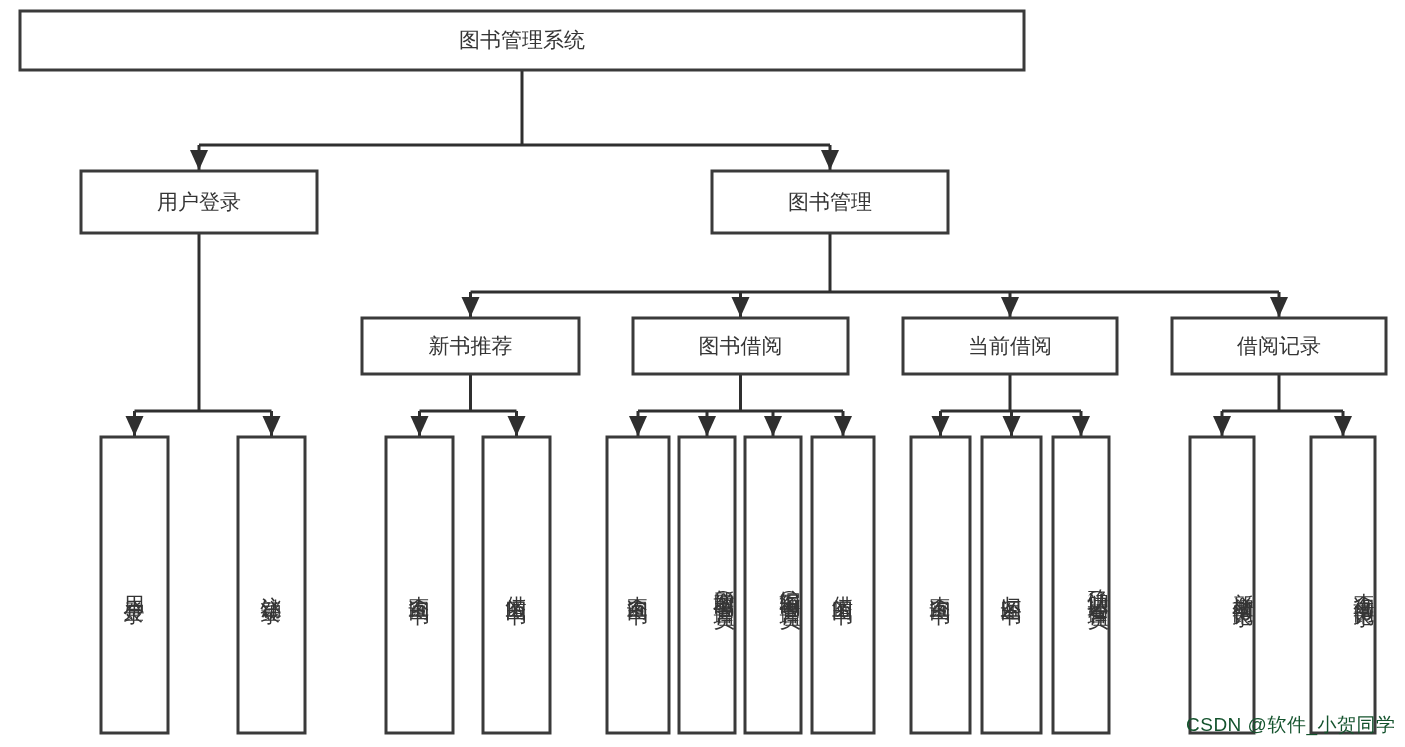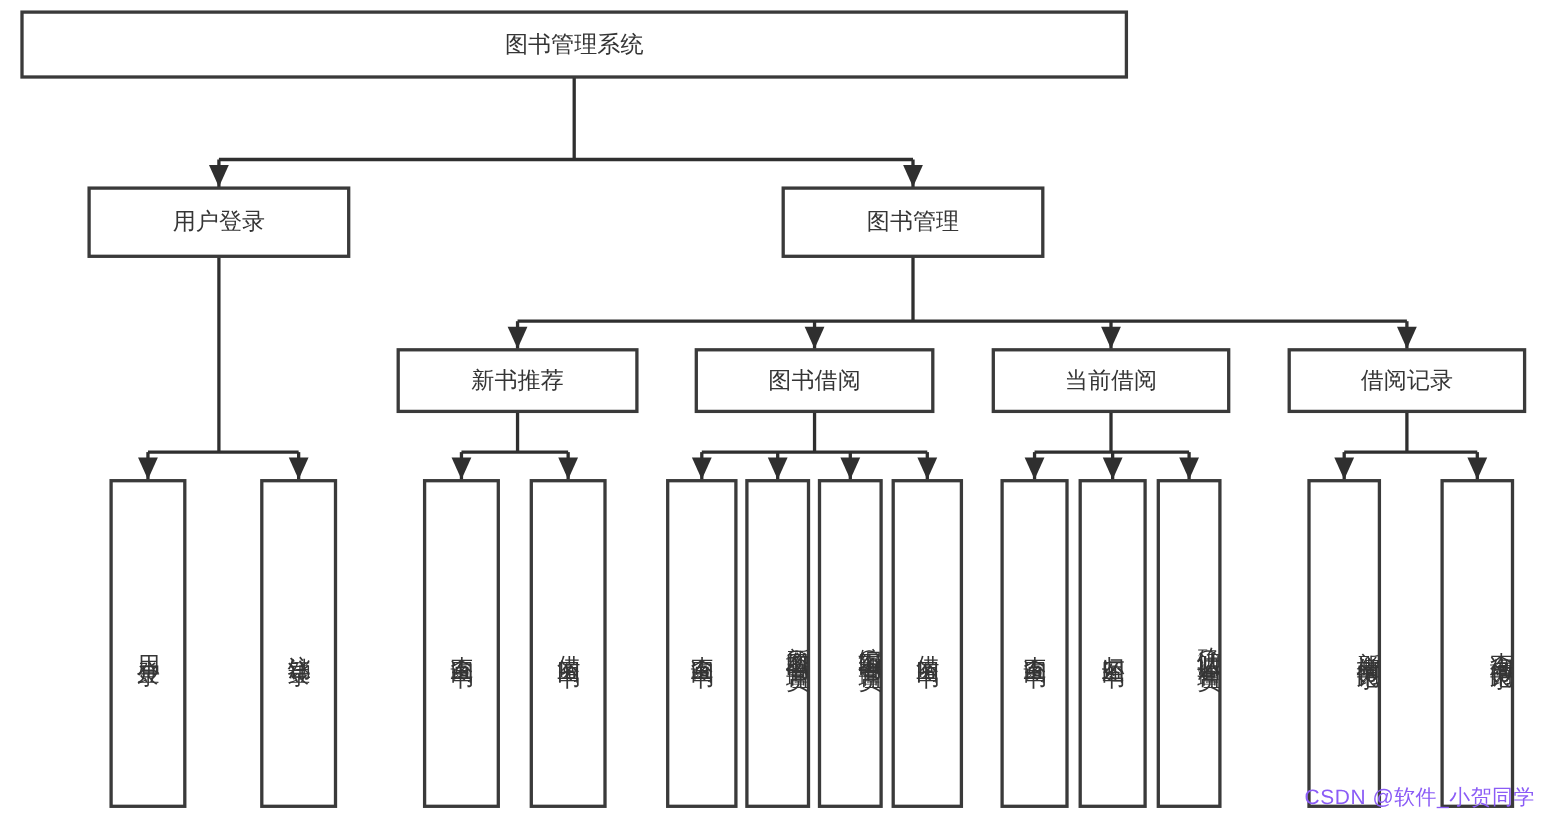--- a/index.html
+++ b/index.html
@@ -67,21 +67,21 @@
   }
   .vlabel.centered {
     align-items: center;
   }
   .watermark {
     position: absolute;
     left: 1186px;
     top: 712px;
     font-family: "Liberation Sans", "DejaVu Sans", sans-serif;
     font-size: 19px;
-    color: #8b5cf6;
+    color: #14532d;
     white-space: nowrap;
     letter-spacing: 0.5px;
   }
 </style>
 </head>
 <body>
 
 <div id="diagram-root">
   <svg class="tree" viewBox="0 0 1405 747">
     <g id="edges-layer">

